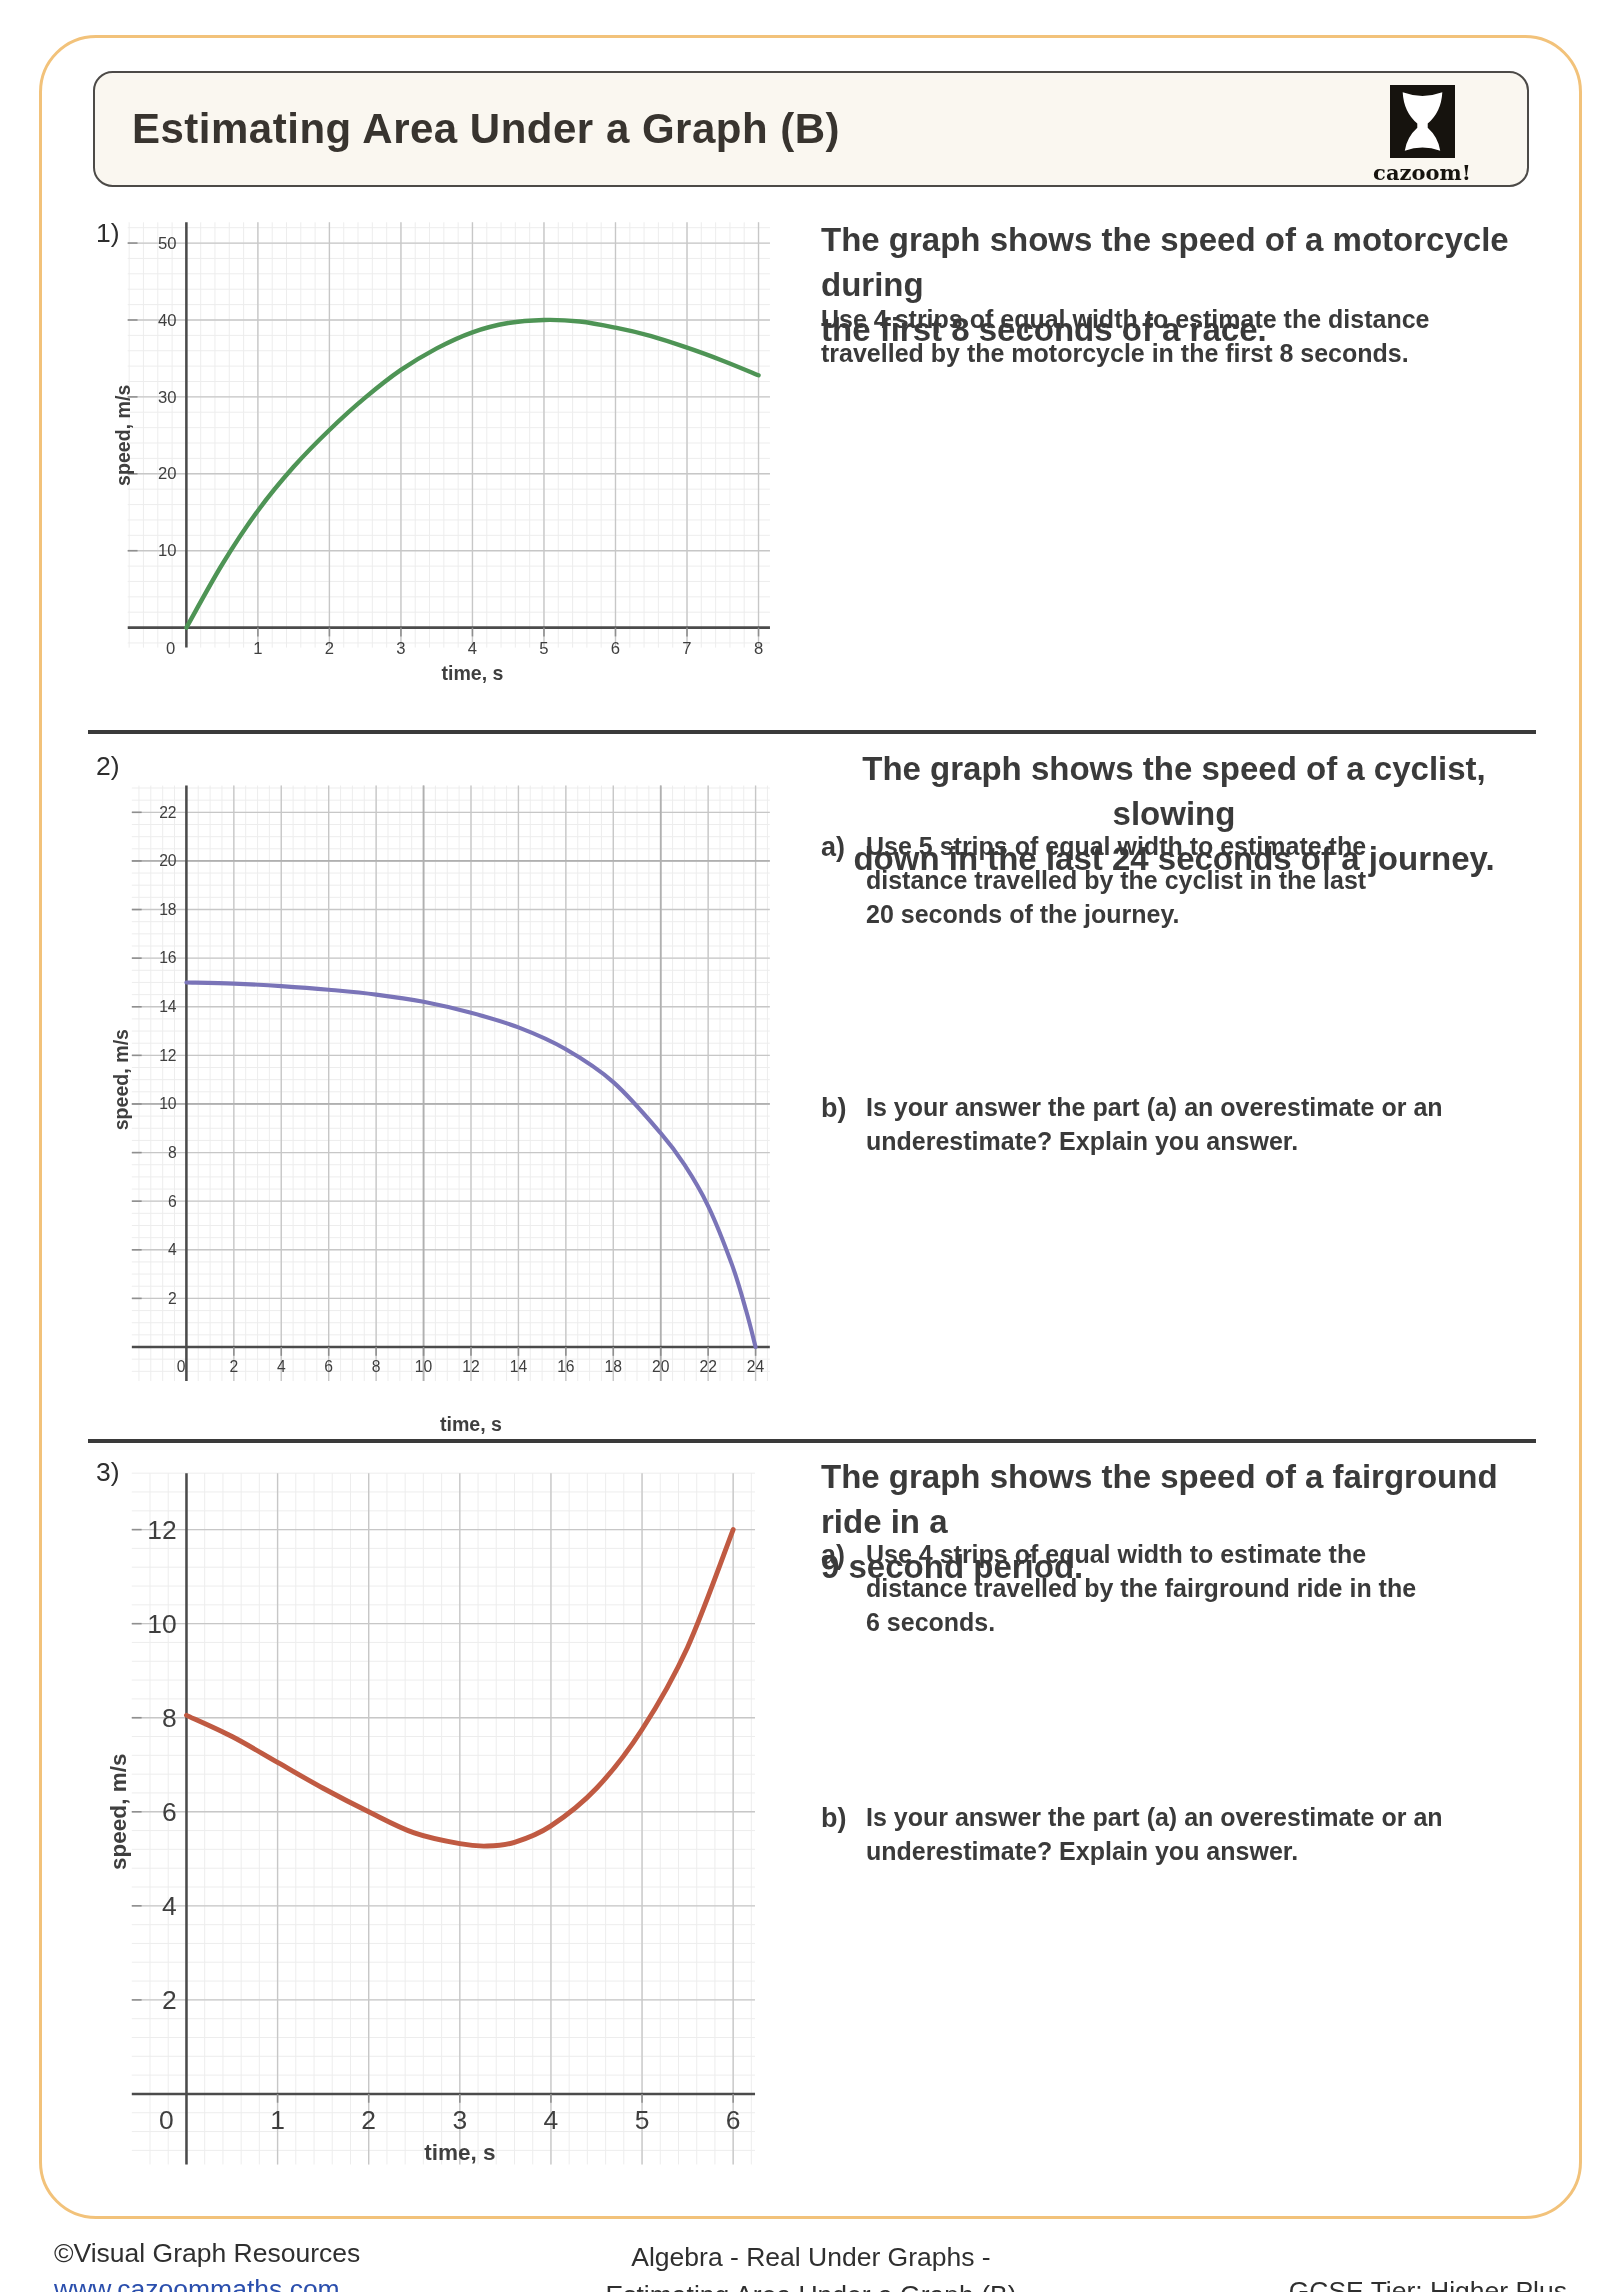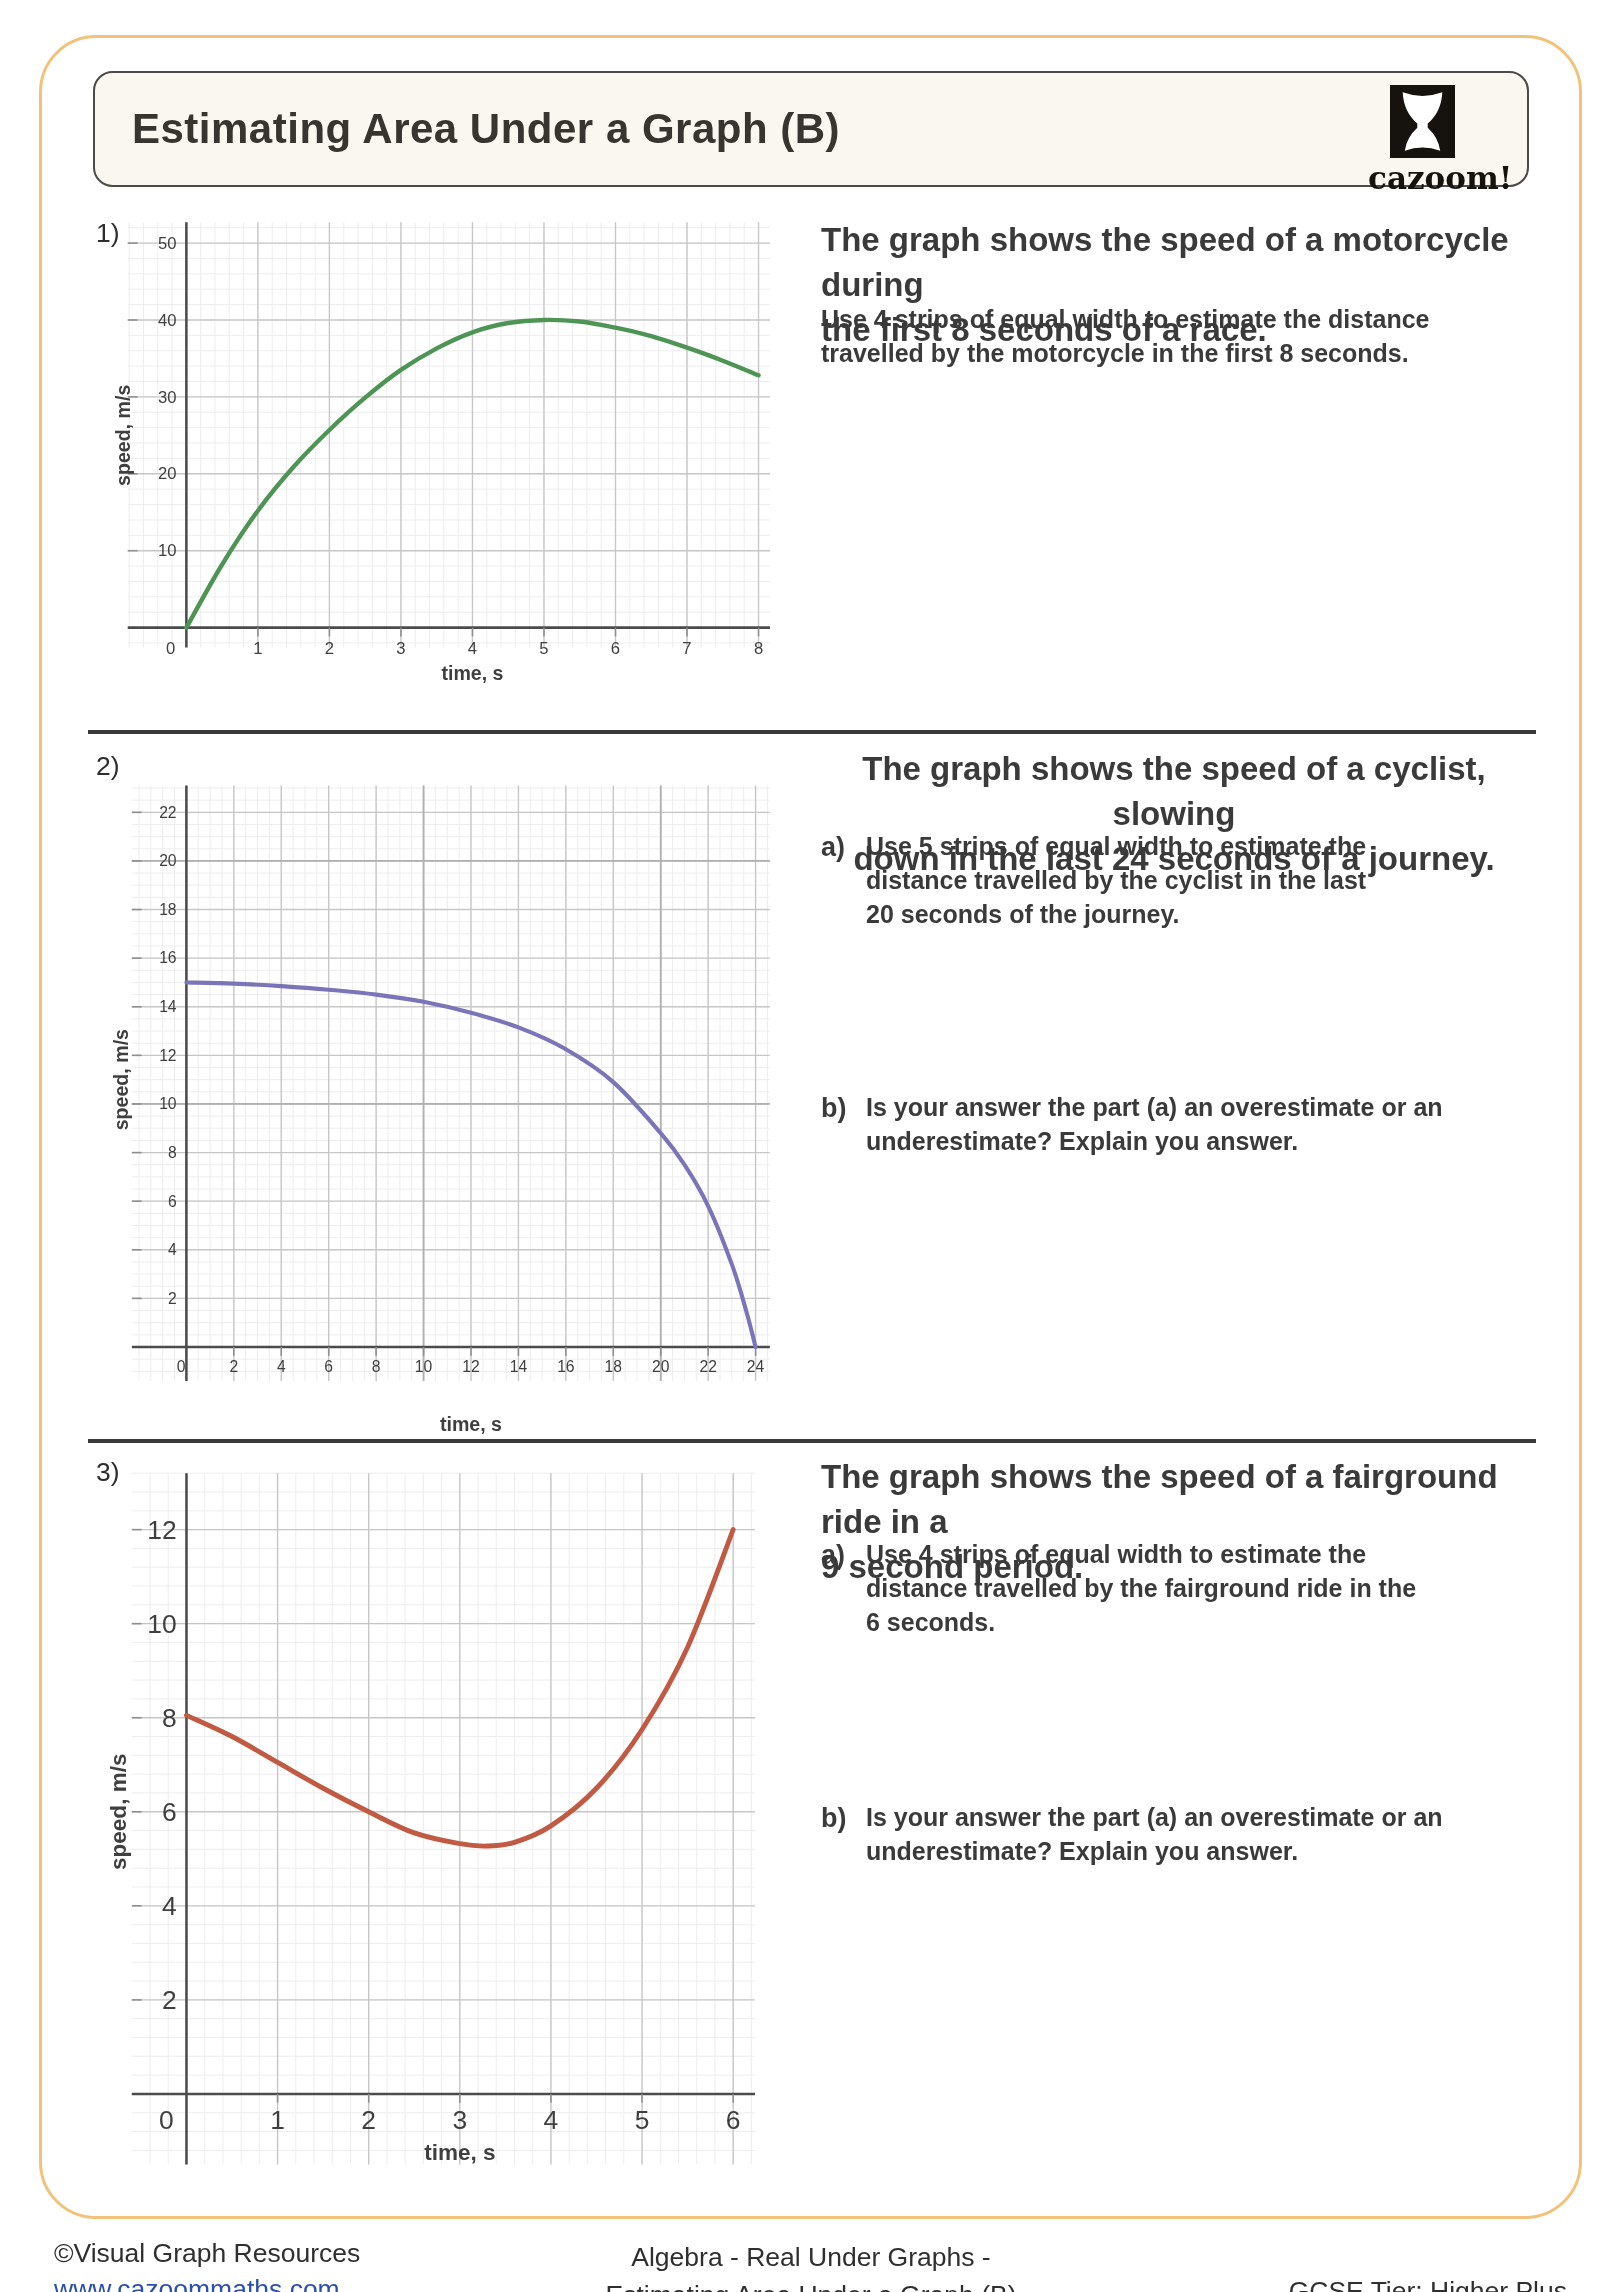--- a/index.html
+++ b/index.html
@@ -15,21 +15,21 @@
   .header-box {
     position:absolute; left:93px; top:71px; width:1436px; height:116px;
     background:#faf7f0; border:2.9px solid #4c4a47; border-radius:19.6px;
     display:flex; align-items:center;
   }
   .page-title {
     font-size:42px; font-weight:bold; color:#38342f; padding-left:37px; letter-spacing:0.5px;
   }
   .logo { position:absolute; right:51px; top:11.8px; width:108px; text-align:center; }
   .logo-square { width:65px; height:73px; background:#16130e; margin:0 auto; display:block; }
-  .logo-text { font-family:"DejaVu Serif", serif; font-weight:bold; font-size:31px; color:#16130e; margin-top:2px; }
+  .logo-text { font-family:"DejaVu Serif", serif; font-weight:bold; font-size:21px; color:#16130e; margin-top:2px; }
   .divider { position:absolute; left:88px; width:1448px; height:3.9px; background:#3a3a3a; }
   .q-number { position:absolute; left:96px; font-size:26.5px; font-weight:normal; color:#2e2e2e; }
   .q-text { position:absolute; left:821px; width:706px; font-size:33px; font-weight:bold;
             line-height:1.36; white-space:pre-line; color:#3a3a3a; }
   .q-part { position:absolute; left:821px; width:716px; display:flex; }
   .q-part .part-label { font-size:27px; font-weight:bold; width:45px; flex:0 0 45px; line-height:1.36; }
   .q-part .part-text  { font-size:25px; font-weight:bold; line-height:1.36; white-space:pre-line; }
   .chart { position:absolute; }
   .footer-left  { position:absolute; left:54px;  top:2238px; font-size:26.5px; color:#2f2f2f; }
   .footer-left a { color:#2b4fad; text-decoration:none; border-bottom:2.9px solid #2b4fad; }

